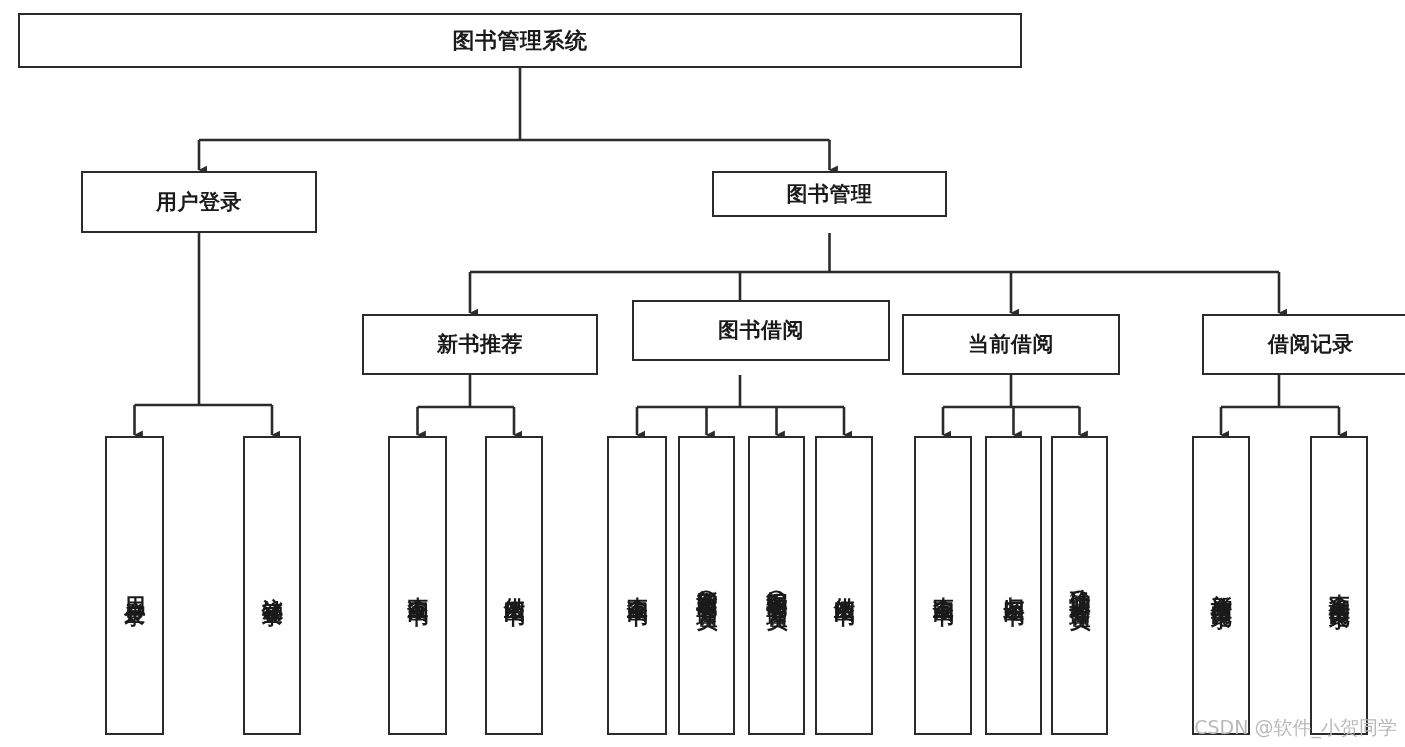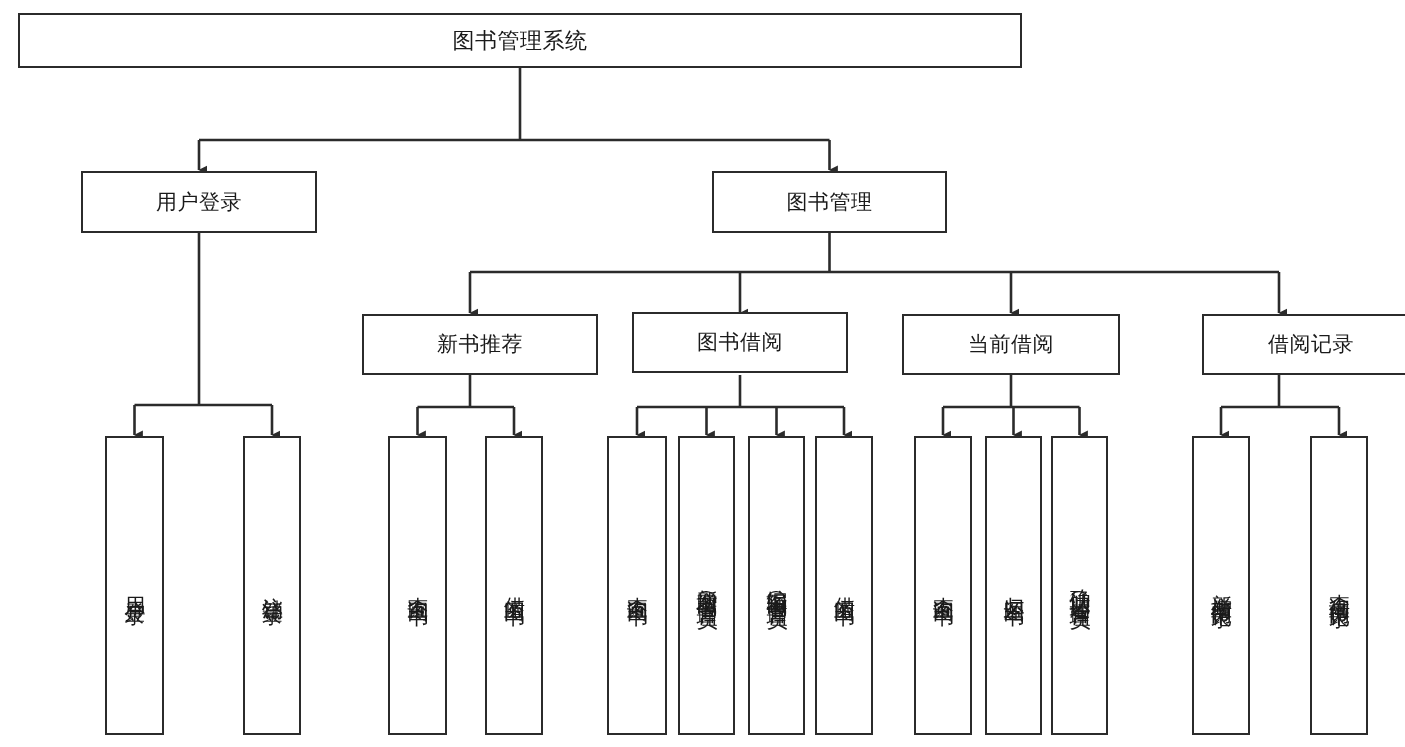--- a/index.html
+++ b/index.html
@@ -35,20 +35,21 @@
     display: flex;
     align-items: center;
     justify-content: center;
     overflow: hidden;
   }
   .node .label {
     color: #1a1a1a;
     text-align: center;
     line-height: 1.18;
     white-space: nowrap;
+    font-weight: bold;
   }
   .node.horizontal .label {
     font-size: 21px;
     letter-spacing: 0.5px;
   }
   .node.vertical .label {
     font-size: 21px;
     writing-mode: vertical-rl;
     text-orientation: upright;
     letter-spacing: 3px;
@@ -113,27 +114,27 @@
       </g>
   </svg>
 
   <div id="node-layer">
       <div class="node horizontal root" style="left: 18px; top: 13px; width: 1004px; height: 55px;">
         <div class="label">图书管理系统</div>
       </div>
       <div class="node horizontal" style="left: 81px; top: 171px; width: 236px; height: 62px;">
         <div class="label">用户登录</div>
       </div>
-      <div class="node horizontal" style="left: 712px; top: 171px; width: 235px; height: 62px;">
+      <div class="node horizontal" style="left: 712px; top: 171px; width: 235px; height: 46px;">
         <div class="label">图书管理</div>
       </div>
       <div class="node horizontal" style="left: 362px; top: 314px; width: 236px; height: 61px;">
         <div class="label">新书推荐</div>
       </div>
-      <div class="node horizontal" style="left: 632px; top: 312px; width: 216px; height: 61px;">
+      <div class="node horizontal" style="left: 632px; top: 300px; width: 258px; height: 61px;">
         <div class="label">图书借阅</div>
       </div>
       <div class="node horizontal" style="left: 902px; top: 314px; width: 218px; height: 61px;">
         <div class="label">当前借阅</div>
       </div>
       <div class="node horizontal" style="left: 1170px; top: 314px; width: 218px; height: 61px; margin-left: 32px;">
         <div class="label">借阅记录</div>
       </div>
       <div class="node vertical" style="left: 105px; top: 436px; width: 59px; height: 299px;">
         <div class="label">用户登录</div>
@@ -169,13 +170,14 @@
         <div class="label">确认归还（管理员）</div>
       </div>
       <div class="node vertical" style="left: 1192px; top: 436px; width: 58px; height: 299px;">
         <div class="label">新增借阅记录</div>
       </div>
       <div class="node vertical" style="left: 1310px; top: 436px; width: 58px; height: 299px;">
         <div class="label">查询借阅记录</div>
       </div>
     </div>
 
+  <div class="watermark">CSDN @软件_小贺同学</div>
 </div>
 
 </body></html>

